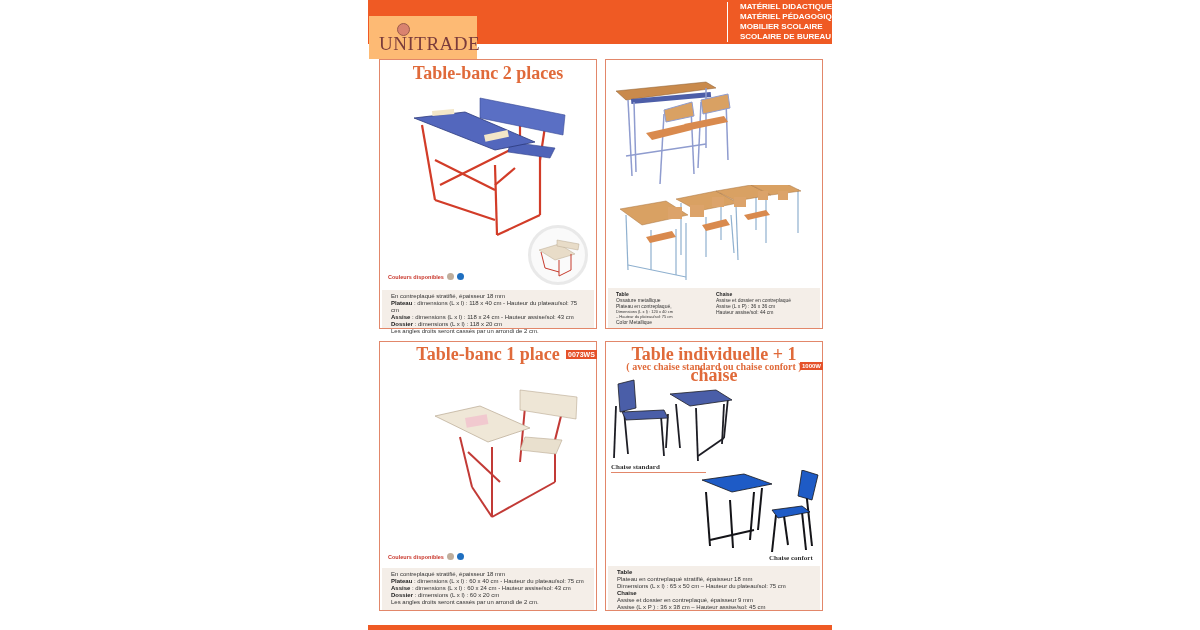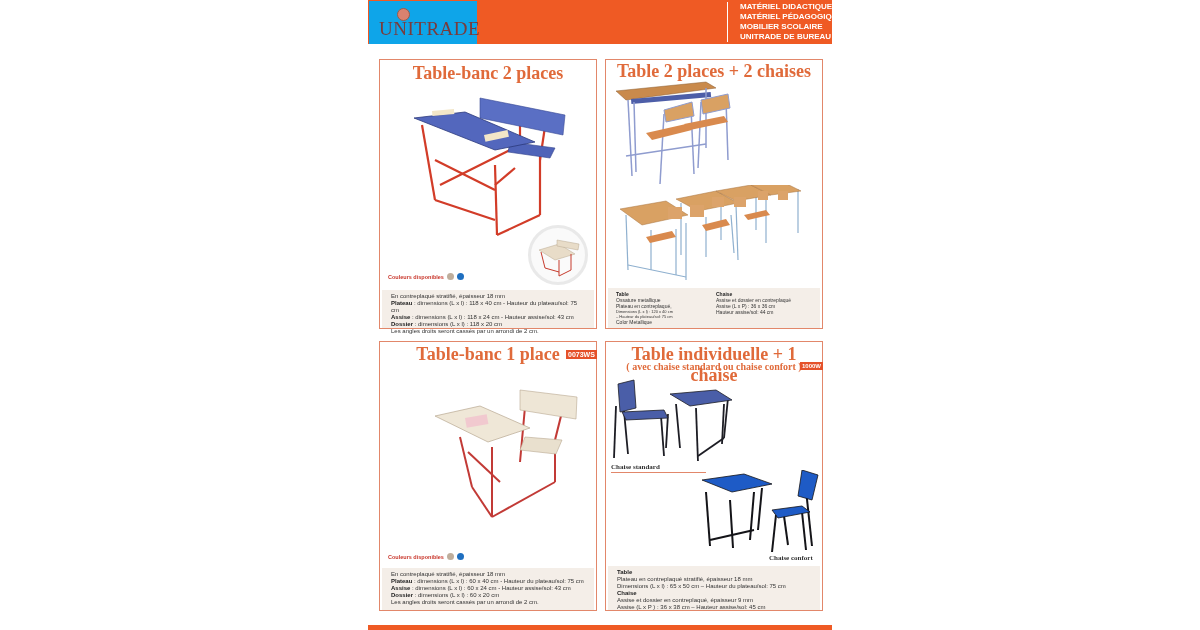--- a/index.html
+++ b/index.html
@@ -1,20 +1,20 @@
 <!DOCTYPE html>
 <html><head>
 <meta charset="utf-8">
 <style>
   * { box-sizing: border-box; margin: 0; padding: 0; }
   html, body { width: 1200px; height: 630px; background: #ffffff; overflow: hidden; }
   body { font-family: "Liberation Sans", sans-serif; position: relative; }
   .page { position: absolute; left: 368px; top: 0; width: 464px; height: 630px; background: #fff; }
   .header { position: absolute; left: 0; top: 0; width: 464px; height: 44px; background: #ef5a24; }
-  .logo-box { position: absolute; left: 1px; top: 1px; width: 108px; height: 43px; background: #0ea5e9; }
+  .logo-box { position: absolute; left: 1px; top: 16px; width: 108px; height: 43px; background: #fdba74; }
   .logo-text { position: absolute; left: 10px; top: 17px; font-family: "Liberation Serif", serif; font-size: 19px; color: #7a3b3b; letter-spacing: 0.5px; font-weight: normal; }
   .logo-dot { position: absolute; left: 28px; top: 7px; width: 13px; height: 13px; border-radius: 50%; background: #d9826f; border: 1px solid #9a5a4a; }
   .tagline { position: absolute; left: 359px; top: 2px; border-left: 1px solid #fff; padding-left: 12px; color: #fff; font-size: 8px; line-height: 10px; font-weight: bold; }
   .tagline div { white-space: nowrap; }
   .card { position: absolute; border: 1px solid #e2876a; background: #fff; }
   .card-title { position: absolute; left: 0; width: 100%; text-align: center; font-family: "Liberation Serif", serif; font-weight: bold; color: #e06a3a; font-size: 18px; }
   .subtitle { position: absolute; left: 0; width: 100%; text-align: center; font-family: "Liberation Serif", serif; font-weight: bold; color: #e06a3a; font-size: 10px; }
   .ref-badge { position: absolute; background: #e5512a; color: #fff; font-size: 7px; padding: 0 2px; line-height: 9px; font-weight: bold; }
   .specs { position: absolute; left: 2px; right: 2px; background: #f4eee8; color: #333; font-size: 6px; line-height: 7px; padding: 3px 9px; }
   .specs b { font-weight: bold; color: #222; }
@@ -31,21 +31,21 @@
 
   <div class="header">
     <div class="logo-box">
       <div class="logo-dot"></div>
       <div class="logo-text">UNITRADE</div>
     </div>
     <div class="tagline">
       <div>MATÉRIEL DIDACTIQUE</div>
       <div>MATÉRIEL PÉDAGOGIQUE</div>
       <div>MOBILIER SCOLAIRE</div>
-      <div>UNITRADE DE BUREAU</div>
+      <div>SCOLAIRE DE BUREAU</div>
     </div>
   </div>
 
   <div class="card" style="left:11px; top:59px; width:218px; height:270px;">
     <div class="card-title" style="top:3px;">Table-banc 2 places</div>
     <svg width="218" height="170" style="left:0; top:30px;" viewBox="0 0 218 170">
 
       <g stroke="#d23c28" stroke-width="2.2" fill="none">
         <line x1="42" y1="35" x2="55" y2="110"></line>
         <line x1="55" y1="110" x2="115" y2="130"></line>
@@ -89,21 +89,20 @@
     <div class="specs" style="top:230px; height:38px;">
       <div>En contreplaqué stratifié, épaisseur 18 mm</div>
       <div><b>Plateau</b><span> : dimensions (L x l) : 118 x 40 cm - Hauteur du plateau/sol: 75 cm</span></div>
       <div><b>Assise</b><span> : dimensions (L x l) : 118 x 24 cm - Hauteur assise/sol: 43 cm</span></div>
       <div><b>Dossier</b><span> : dimensions (L x l) : 118 x 20 cm</span></div>
       <div>Les angles droits seront cassés par un arrondi de 2 cm.</div>
     </div>
   </div>
 
   <div class="card" style="left:237px; top:59px; width:218px; height:270px;">
-    <div class="card-title" style="top:1px;">Table 2 places + 2 chaises</div>
     <svg width="218" height="108" style="left:0; top:18px;" viewBox="0 0 218 108">
       <polygon points="10,13 100,4 110,10 20,22" fill="#c98a4c" stroke="#8a5a2c" stroke-width="0.5"></polygon>
       <rect x="25" y="21" width="80" height="5" fill="#4d5ea8" transform="rotate(-5 25 21)"></rect>
       <g stroke="#8f9ccf" stroke-width="1.5" fill="none">
         <line x1="22" y1="22" x2="26" y2="98"></line>
           <line x1="28" y1="24" x2="30" y2="94"></line>
         <line x1="100" y1="10" x2="100" y2="70"></line>
           <line x1="20" y1="78" x2="100" y2="66"></line>
         <line x1="58" y1="36" x2="54" y2="106"></line>
           <line x1="85" y1="30" x2="88" y2="96"></line>

